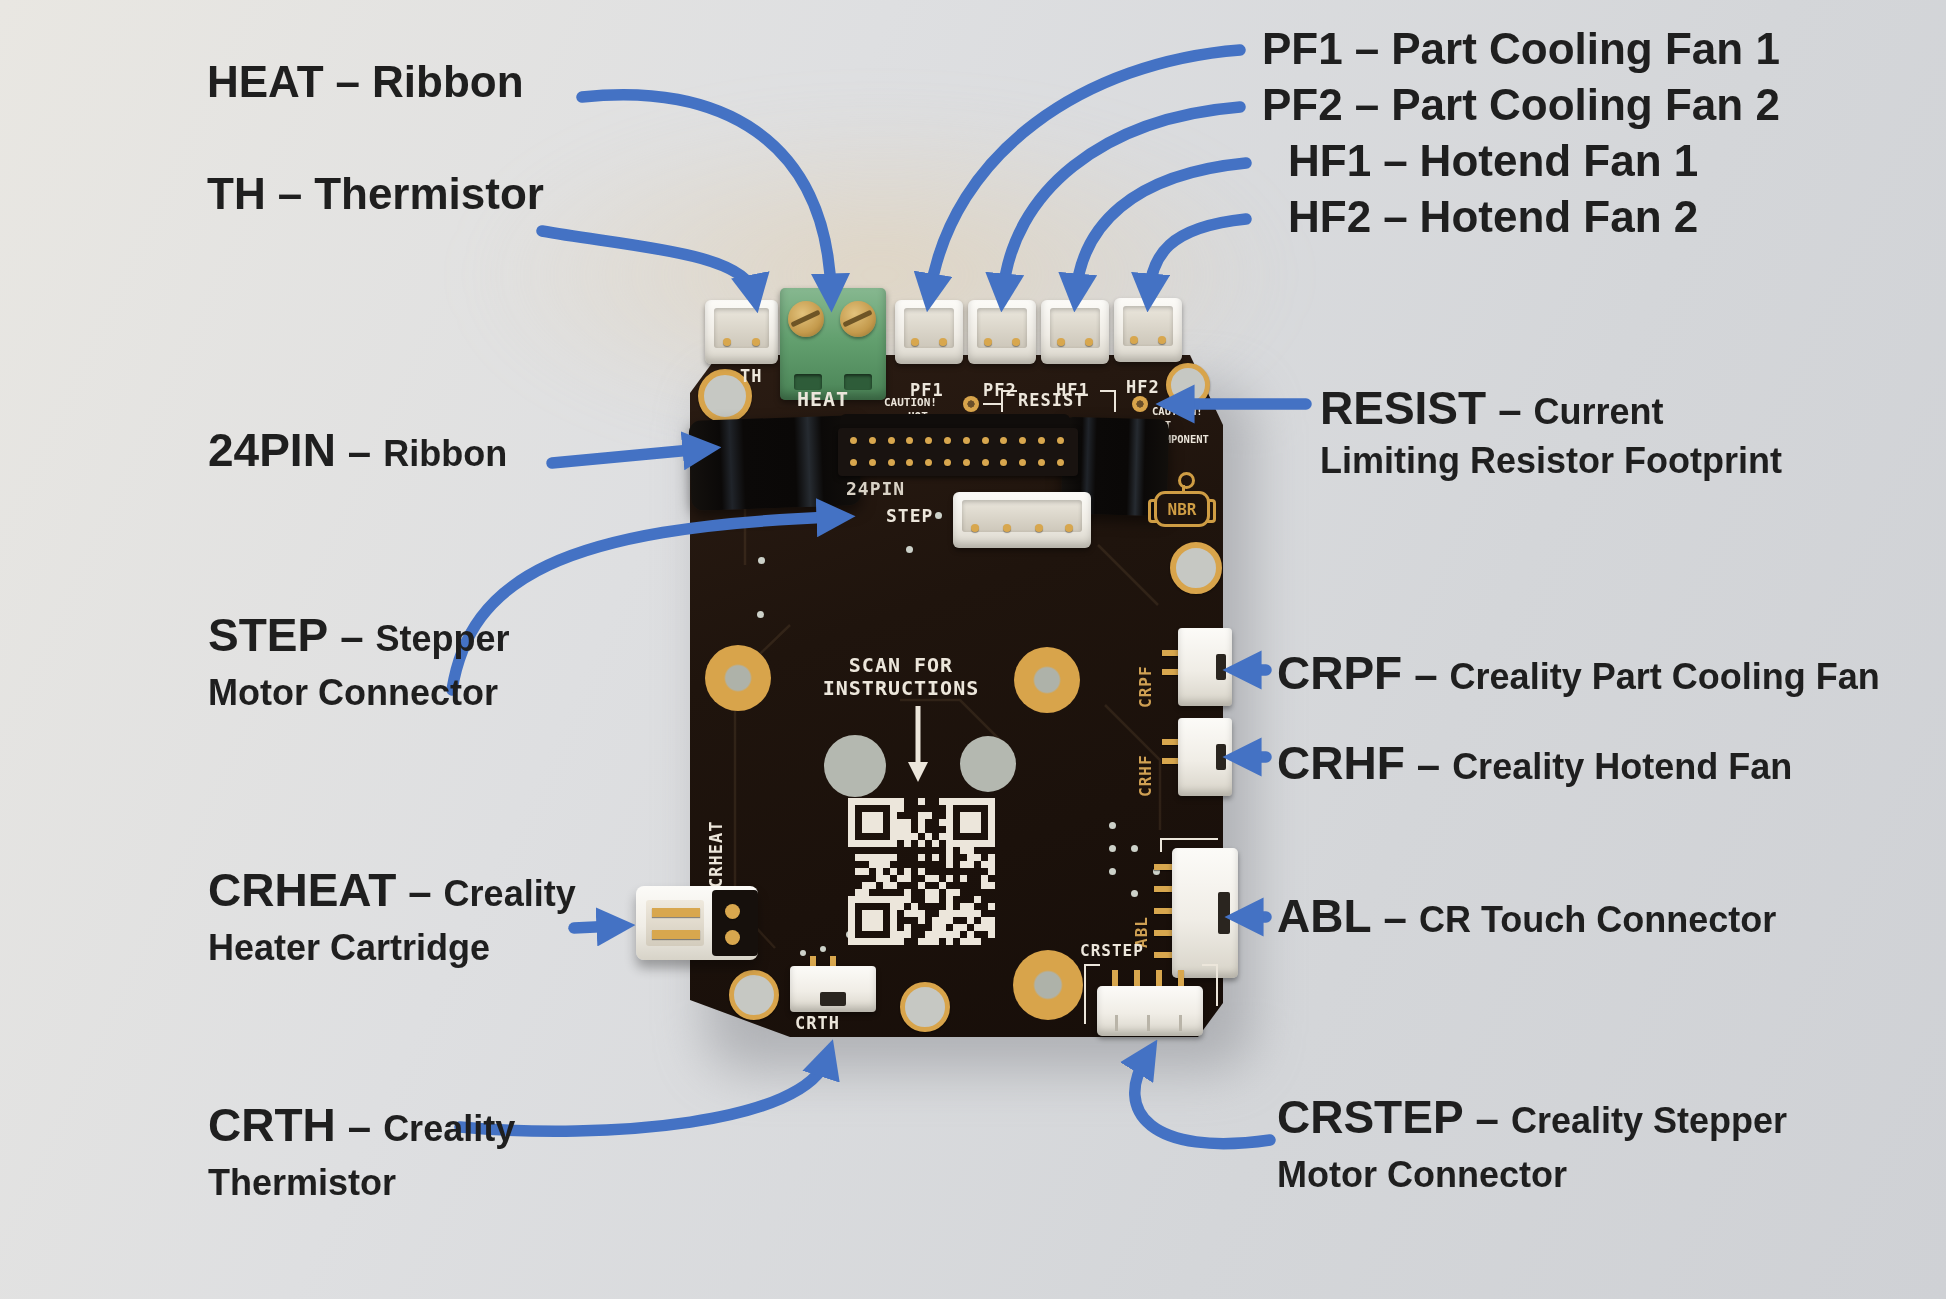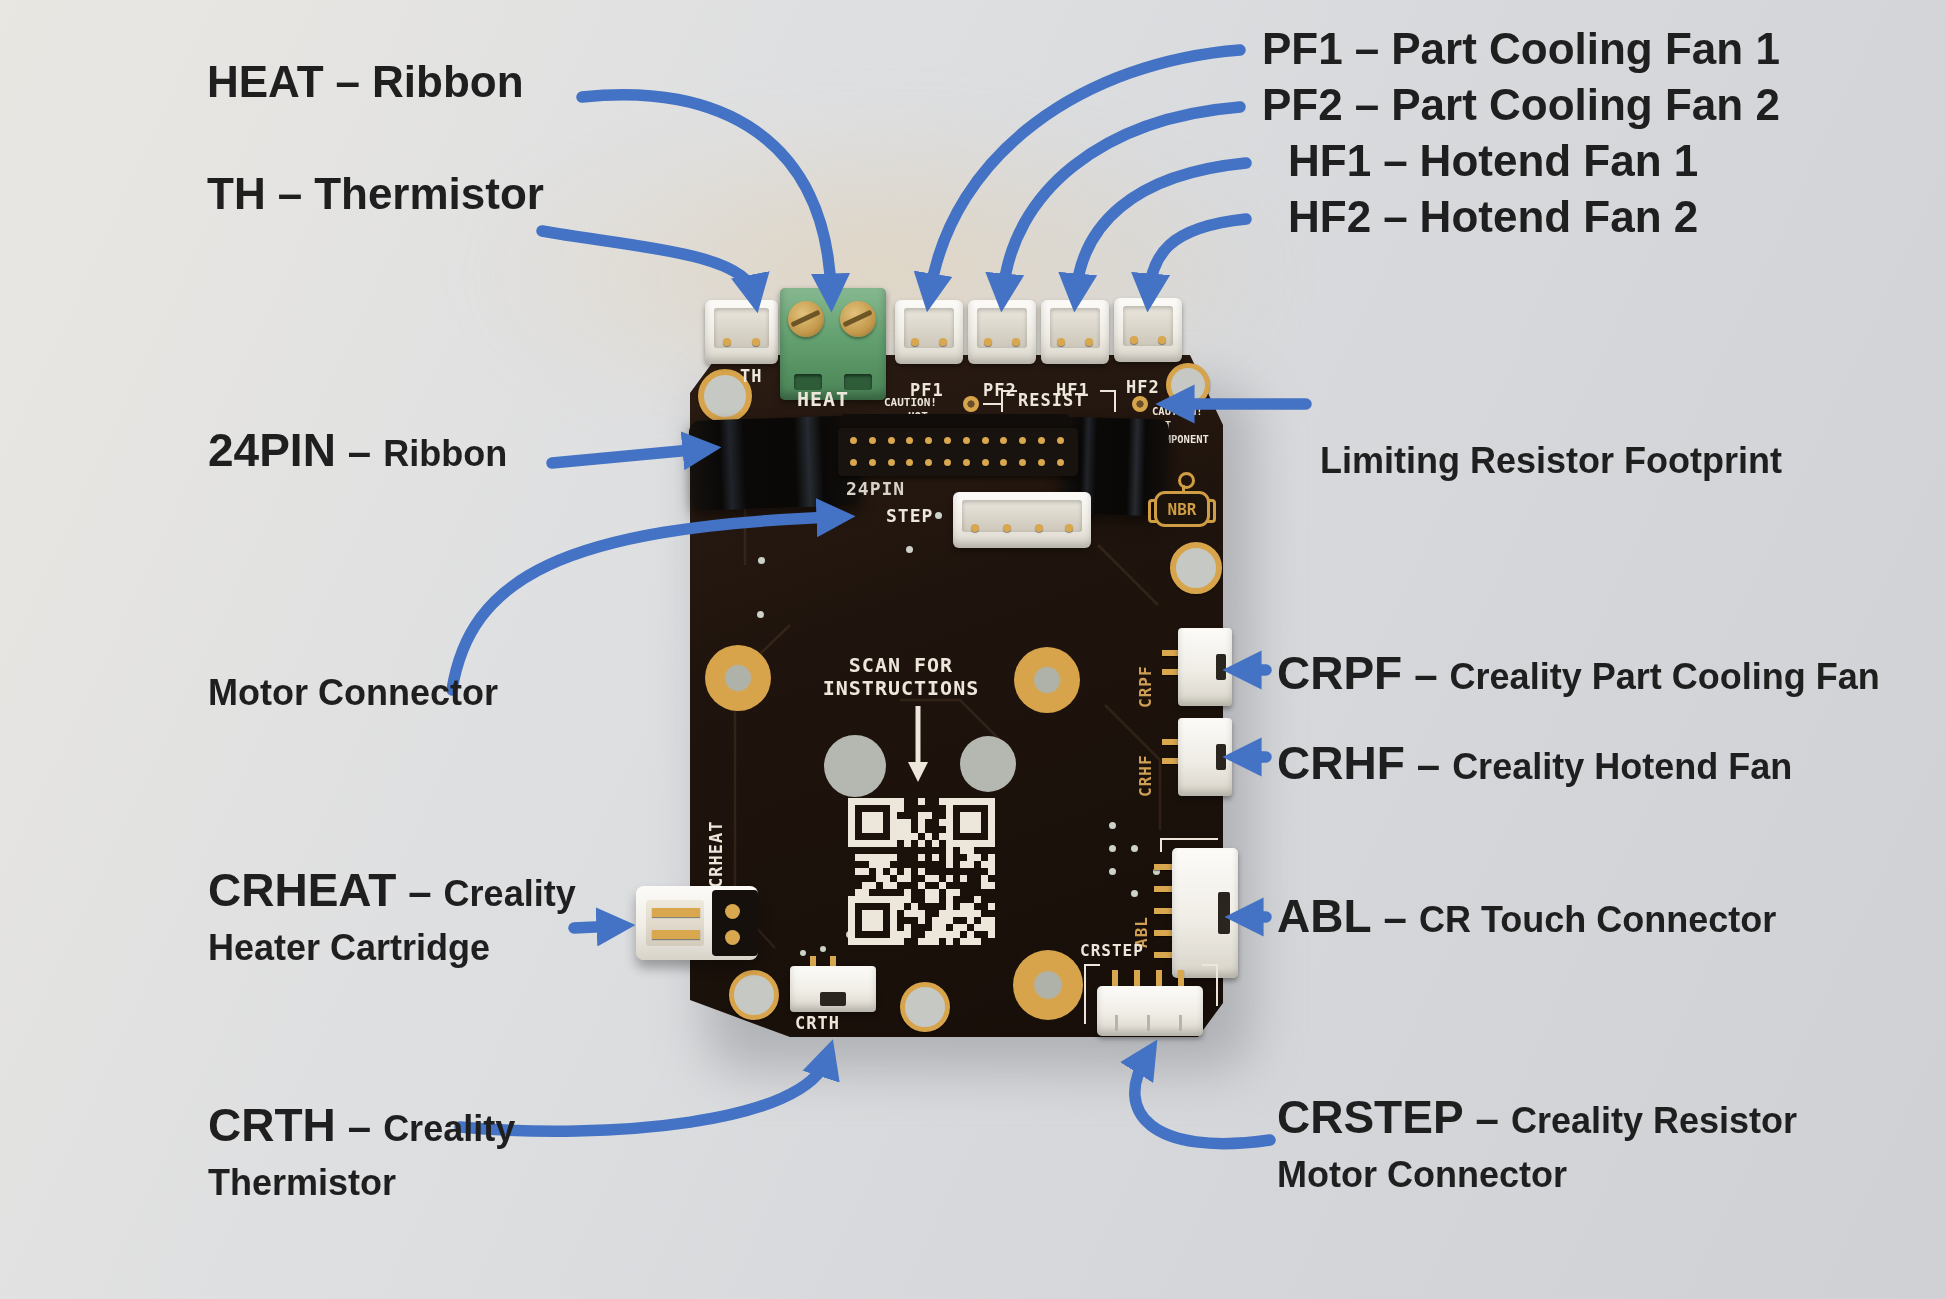--- a/index.html
+++ b/index.html
@@ -547,26 +547,32 @@
   <div class="abs callout u" style="left:1262px;top:80px;">
     <span class="code">PF2</span><span class="sep">–</span><span class="descS">Part Cooling Fan 2</span>
   </div>
   <div class="abs callout u" style="left:1288px;top:136px;">
     <span class="code">HF1</span><span class="sep">–</span><span class="descS">Hotend Fan 1</span>
   </div>
   <div class="abs callout u" style="left:1288px;top:192px;">
     <span class="code">HF2</span><span class="sep">–</span><span class="descS">Hotend Fan 2</span>
   </div>
 
+  <div class="abs callout" style="left:1320px;top:381px;">
+    <span class="code">RESIST</span><span class="sep">–</span><span class="descS">Current</span>
+  </div>
   <div class="abs l2" style="left:1320px;top:440px;">Limiting Resistor Footprint</div>
 
   <div class="abs callout" style="left:208px;top:423px;">
     <span class="code">24PIN</span><span class="sep">–</span><span class="descS">Ribbon</span>
   </div>
 
+  <div class="abs callout" style="left:208px;top:608px;">
+    <span class="code">STEP</span><span class="sep">–</span><span class="descS">Stepper</span>
+  </div>
   <div class="abs l2" style="left:208px;top:672px;">Motor Connector</div>
 
   <div class="abs l2" style="left:208px;top:927px;">Heater Cartridge</div>
   <div class="abs callout" style="left:208px;top:863px;">
     <span class="code">CRHEAT</span><span class="sep">–</span><span class="descS">Creality</span>
   </div>
 
   <div class="abs callout" style="left:208px;top:1098px;">
     <span class="code">CRTH</span><span class="sep">–</span><span class="descS">Creality</span>
   </div>
@@ -575,17 +581,17 @@
   <div class="abs callout" style="left:1277px;top:646px;">
     <span class="code">CRPF</span><span class="sep">–</span><span class="descS">Creality Part Cooling Fan</span>
   </div>
   <div class="abs callout" style="left:1277px;top:736px;">
     <span class="code">CRHF</span><span class="sep">–</span><span class="descS">Creality Hotend Fan</span>
   </div>
   <div class="abs callout" style="left:1277px;top:889px;">
     <span class="code">ABL</span><span class="sep">–</span><span class="descS">CR Touch Connector</span>
   </div>
   <div class="abs callout" style="left:1277px;top:1090px;">
-    <span class="code">CRSTEP</span><span class="sep">–</span><span class="descS">Creality Resistor</span>
+    <span class="code">CRSTEP</span><span class="sep">–</span><span class="descS">Creality Stepper</span>
   </div>
   <div class="abs l2" style="left:1277px;top:1154px;">Motor Connector</div>
 
 </div>
 
 </body></html>

